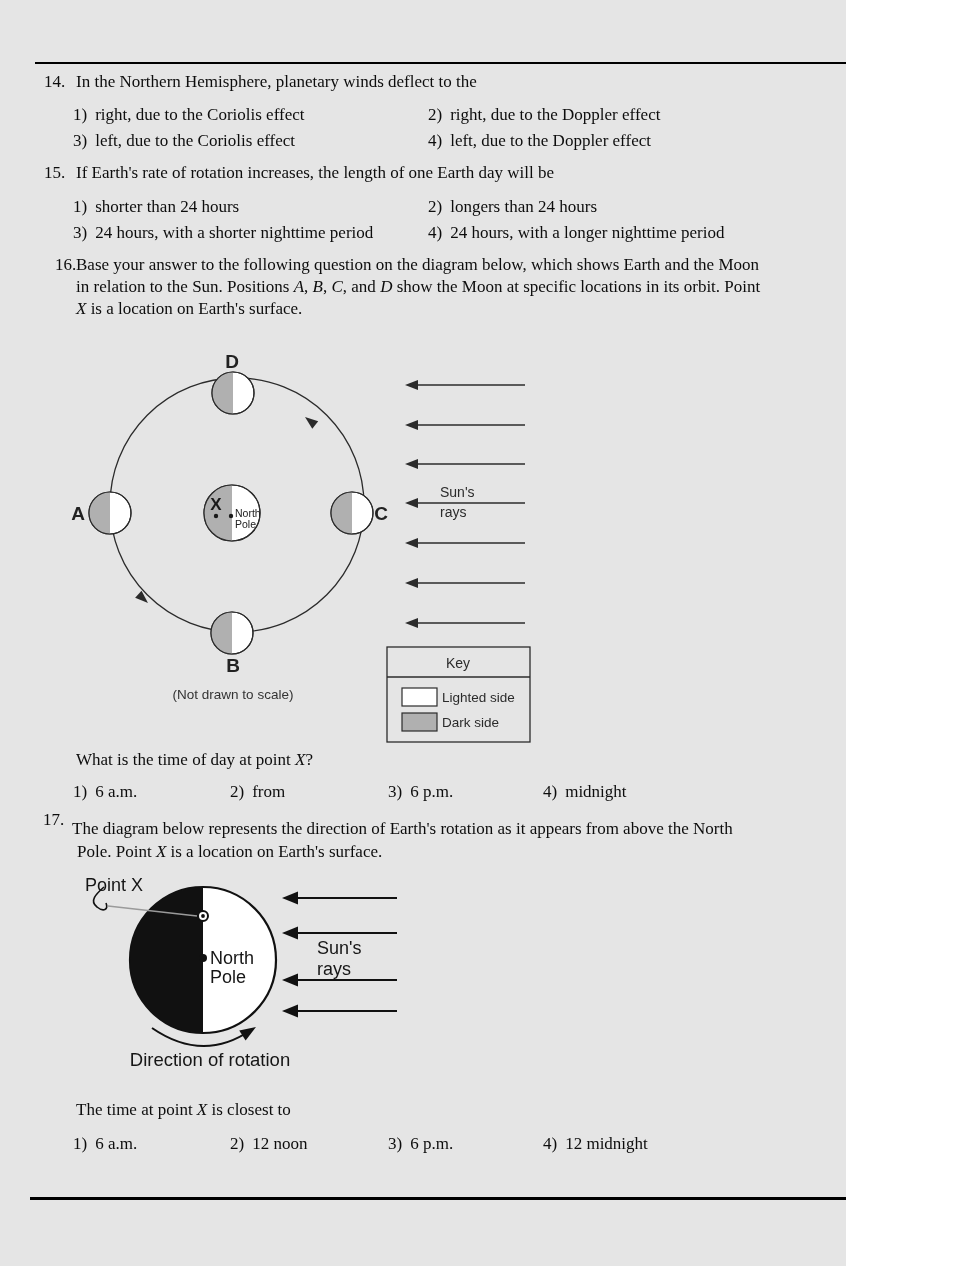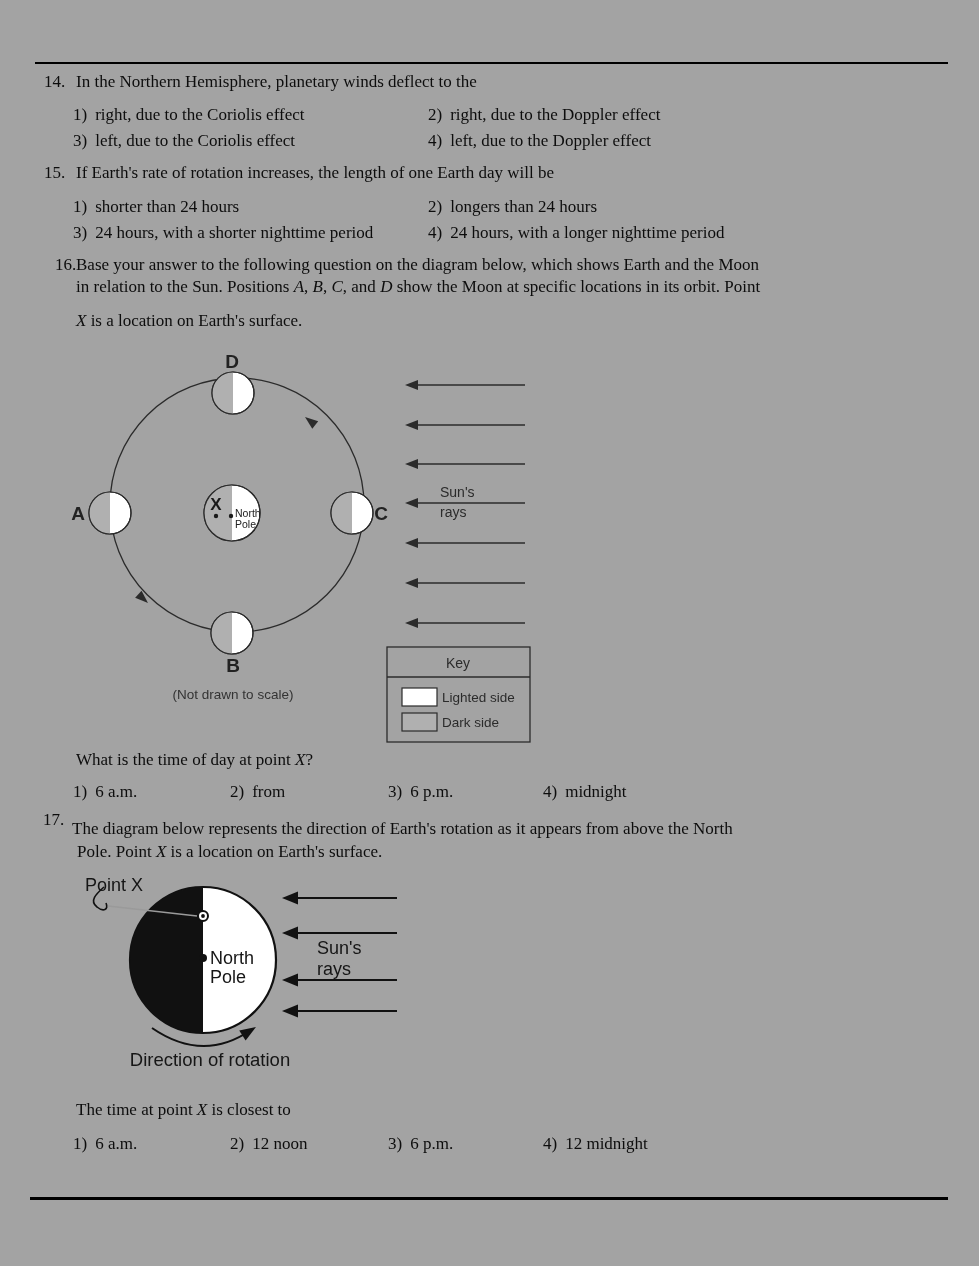--- a/index.html
+++ b/index.html
@@ -1,17 +1,17 @@
 <!DOCTYPE html>
 <html><head>
 <meta charset="utf-8">
 <style>
   html,body { margin:0; padding:0; background:#fff; }
   .page {
-    position:relative; width:979px; height:1266px; background:#a3a3a3;
+    position:relative; width:846px; height:1266px; background:#e5e5e5;
     font-family:"Liberation Serif", serif; color:#0d0d0d; overflow:hidden;
   }
   .rule { position:absolute; background:#000; }
   .line { position:absolute; white-space:nowrap; font-size:17px; line-height:20px; }
   .qnum { position:absolute; white-space:nowrap; font-size:17px; line-height:20px; }
   .opt { position:absolute; display:flex; gap:8px; font-size:17px; line-height:20px; white-space:nowrap; }
   .diagram { position:absolute; }
   
   .s16 { font-family:"Liberation Sans", sans-serif; fill:#2b2b2b; }
   .planet-label { font-size:19px; font-weight:bold; fill:#222; }
@@ -72,21 +72,21 @@
     <div class="opt" style="left:428px; top:223px;">
       <span>4)</span>
         <span>24 hours, with a longer nighttime period</span>
     </div>
   </div>
 
   <div>
     <span class="qnum" style="left:43px; top:255px;margin-left:12px;">16.</span>
     <span class="line" style="left:76px; top:255px;"><span>Base your answer to the following question on the diagram below, which shows Earth and the Moon</span></span>
     <span class="line" style="left:76px; top:277px;"><span>in relation to the Sun. Positions </span><i>A</i><span>, </span><i>B</i><span>, </span><i>C</i><span>, and </span><i>D</i><span> show the Moon at specific locations in its orbit. Point</span></span>
-    <span class="line" style="left:76px; top:299px;margin-top:12px;"><i>X</i><span> is a location on Earth's surface.</span></span>
+    <span class="line" style="left:76px; top:299px;"><i>X</i><span> is a location on Earth's surface.</span></span>
   </div>
 
   <svg class="diagram" style="left:55px; top:345px;" width="500" height="400" viewBox="0 0 500 400">
     <defs>
       <marker id="ah16" markerUnits="userSpaceOnUse" markerWidth="14" markerHeight="10" refX="0" refY="5" orient="auto">
         <path d="M0,0 L13,5 L0,10 Z" fill="#2b2b2b"></path>
       </marker>
     </defs>
 
     <circle cx="182" cy="160" r="127" fill="none" stroke="#2b2b2b" stroke-width="1.3"></circle>

